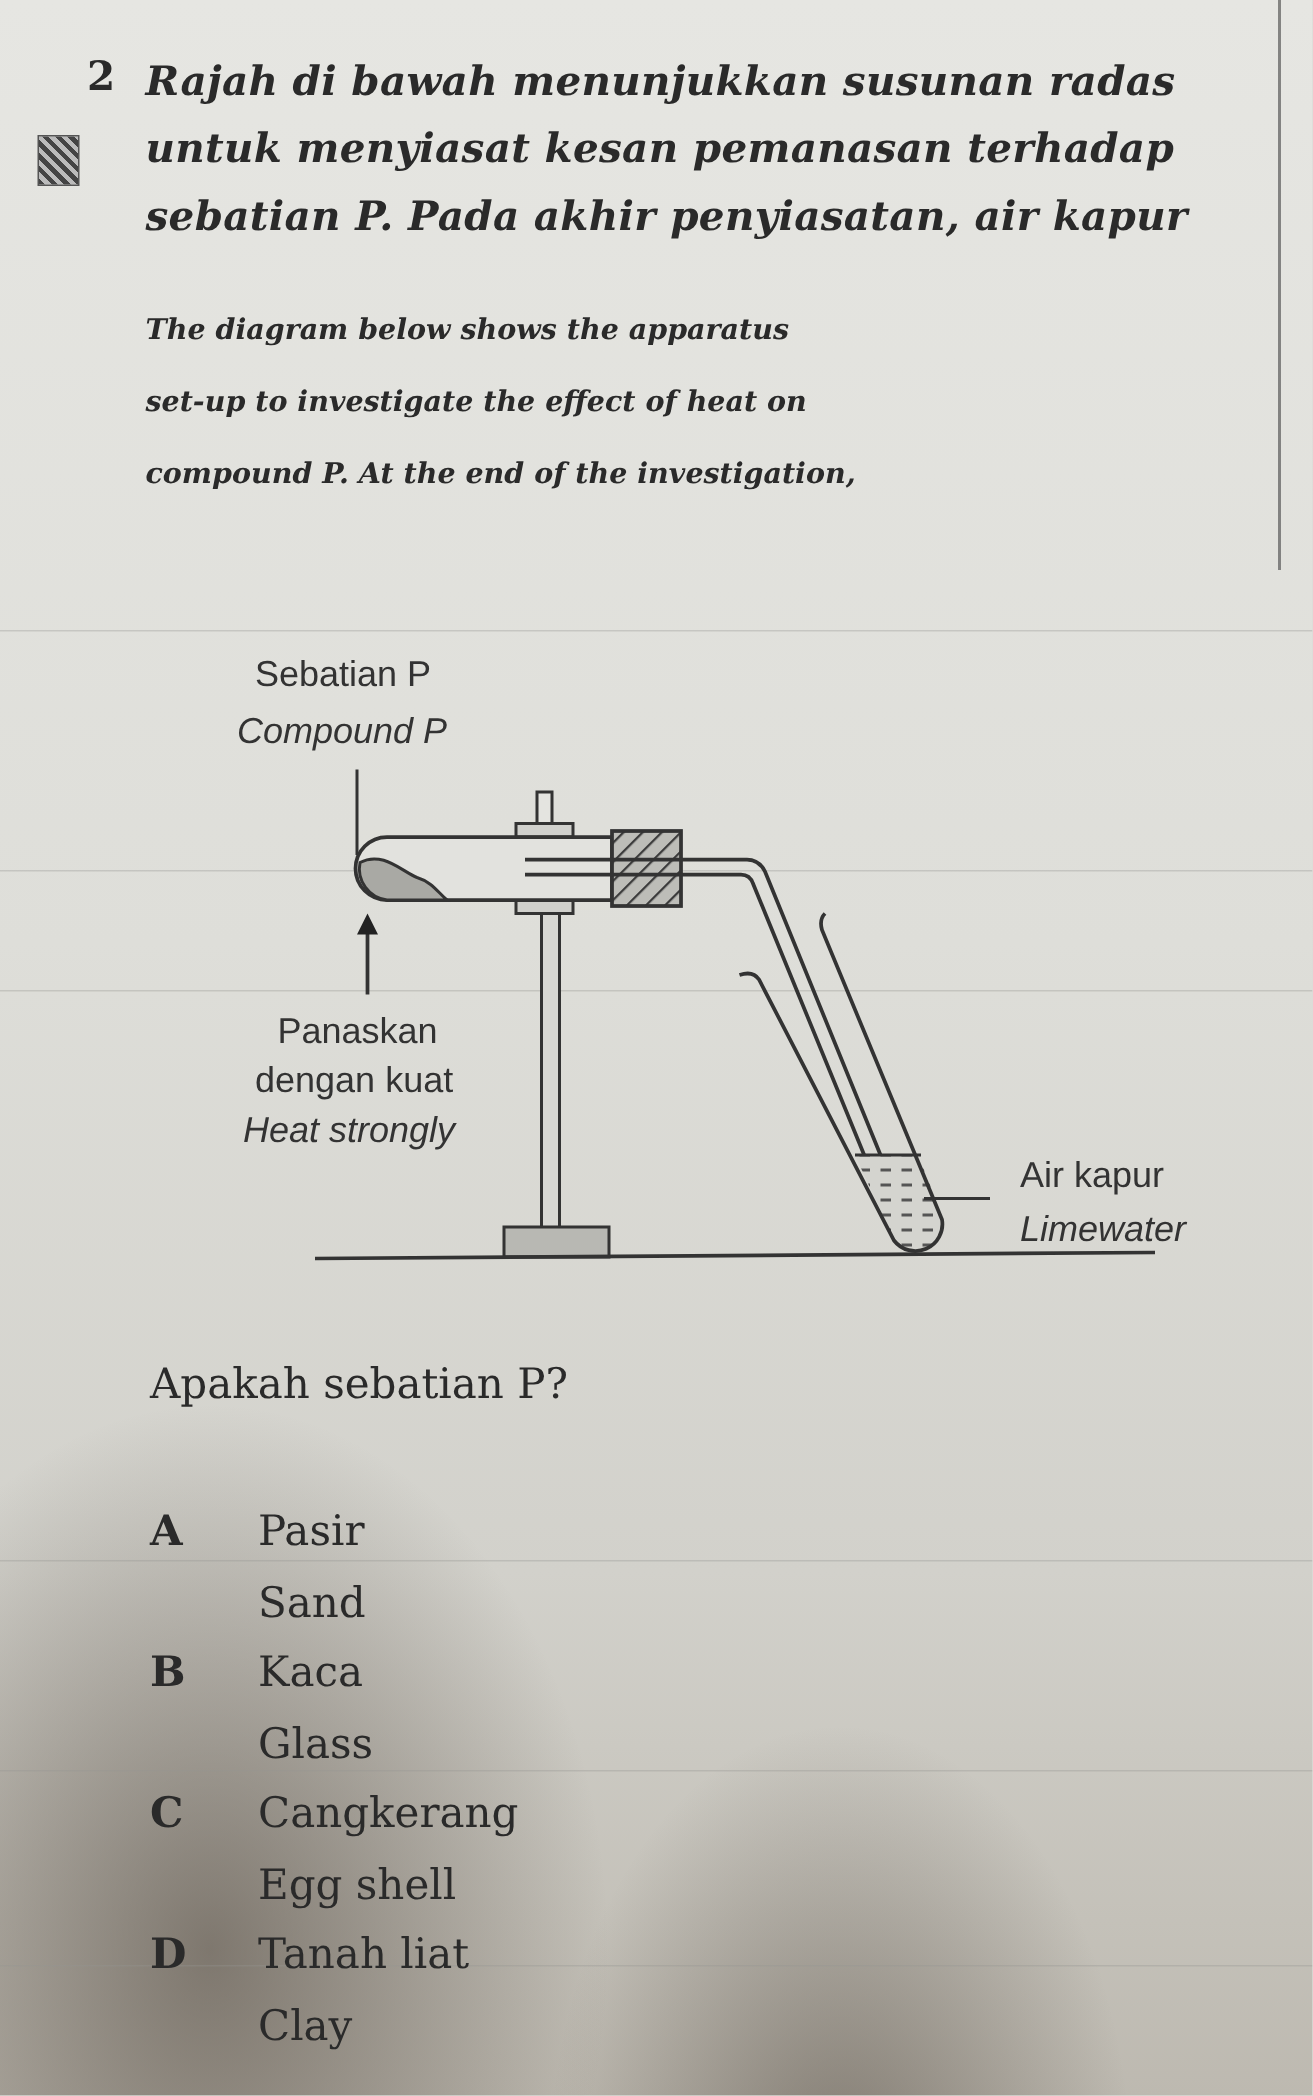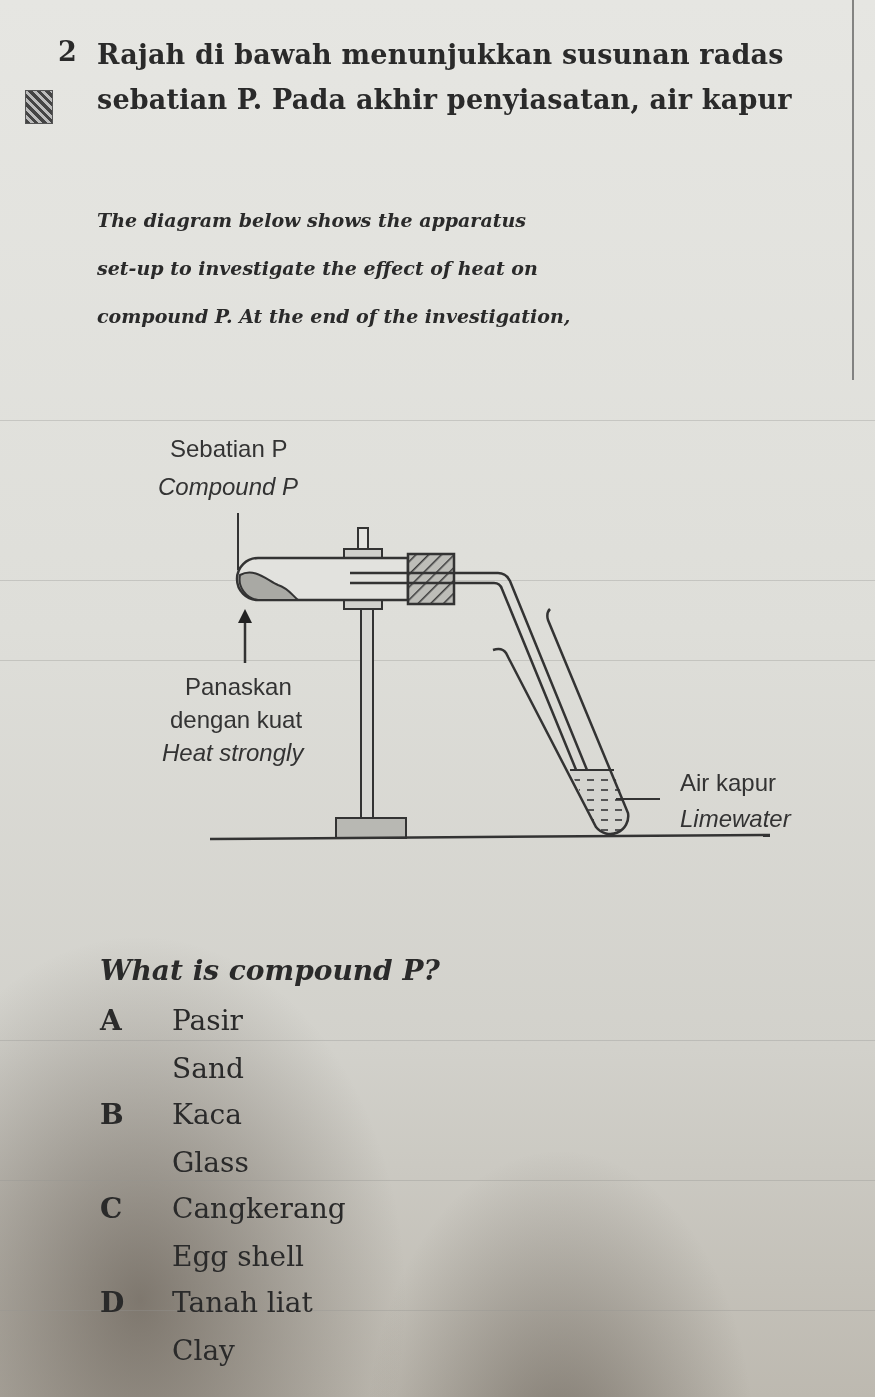--- a/index.html
+++ b/index.html
@@ -17,21 +17,21 @@
       linear-gradient(180deg, #e6e6e2 0%, #deded9 45%, #d2d1cb 75%, #bdb9b0 100%);
   }
   .right-rule { position: absolute; left: 852px; top: 0; width: 2px; height: 380px; background: #5a5a5a; opacity: .7; }
   .ghost-line { position: absolute; left: 0; right: 0; height: 1px; background: rgba(150,150,145,.35); }
   .qnum { position: absolute; left: 58px; top: 36px; font-size: 27px; font-weight: bold; }
   .badge {
     position: absolute; left: 25px; top: 90px; width: 26px; height: 32px;
     background: repeating-linear-gradient(45deg, #444 0 3px, #bbb 3px 6px);
     border: 1px solid #555;
   }
-  .text-block { position: absolute; left: 97px; width: 740px; }
+  .text-block { position: absolute; left: 97px; width: 740px; font-style: italic; }
   .ms-para { top: 32px; font-size: 27px; line-height: 45px; font-weight: bold; letter-spacing: .2px; }
   .en-para { top: 196px; font-size: 19px; line-height: 48px; font-weight: bold; font-style: italic; text-align: justify; text-align-last: left; }
   .diagram { position: absolute; left: 150px; top: 425px; width: 700px; height: 440px; }
   .dlabel { font-family: "Liberation Sans", "DejaVu Sans", sans-serif; font-size: 24px; fill: #333; }
   .dlabel-it { font-style: italic; }
   .question { position: absolute; left: 100px; font-size: 28px; }
   .q-ms { top: 906px; }
   .q-en { top: 954px; font-style: italic; font-weight: bold; }
   .option { position: absolute; left: 100px; font-size: 28px; }
   .opt-letter { position: absolute; left: 0; width: 40px; font-weight: bold; }
@@ -48,20 +48,21 @@
   <div class="ghost-line" style="top:660px"></div>
   <div class="ghost-line" style="top:1040px"></div>
   <div class="ghost-line" style="top:1180px"></div>
   <div class="ghost-line" style="top:1310px"></div>
 
   <div class="qnum">2</div>
   <div class="badge"></div>
 
   <div class="text-block ms-para">
     <div>Rajah di bawah menunjukkan susunan radas</div>
+    <div>untuk menyiasat kesan pemanasan terhadap</div>
     <div>sebatian P. Pada akhir penyiasatan, air kapur</div>
   </div>
 
   <div class="text-block en-para">
     <div>The diagram below shows the apparatus</div>
     <div>set-up to investigate the effect of heat on</div>
     <div>compound P. At the end of the investigation,</div>
   </div>
 
   <svg class="diagram" viewBox="0 0 700 440">
@@ -113,21 +114,21 @@
 
     <text class="dlabel" x="35" y="270">Panaskan</text>
     <text class="dlabel" x="20" y="303">dengan kuat</text>
     <text class="dlabel dlabel-it" x="12" y="336">Heat strongly</text>
 
     <line x1="466" y1="374" x2="510" y2="374" stroke="#333" stroke-width="2"></line>
     <text class="dlabel" x="530" y="366">Air kapur</text>
     <text class="dlabel dlabel-it" x="530" y="402">Limewater</text>
   </svg>
 
-  <div class="question q-en">What is compound P?</div>
+  <div class="question q-ms">Apakah sebatian P?</div>
 
   <div class="option" style="top:1004px">
     <span class="opt-letter">A</span>
     <span class="opt-ms">Pasir</span>
     <span class="opt-en">Sand</span>
   </div>
   <div class="option" style="top:1098px">
     <span class="opt-letter">B</span>
     <span class="opt-ms">Kaca</span>
     <span class="opt-en">Glass</span>

